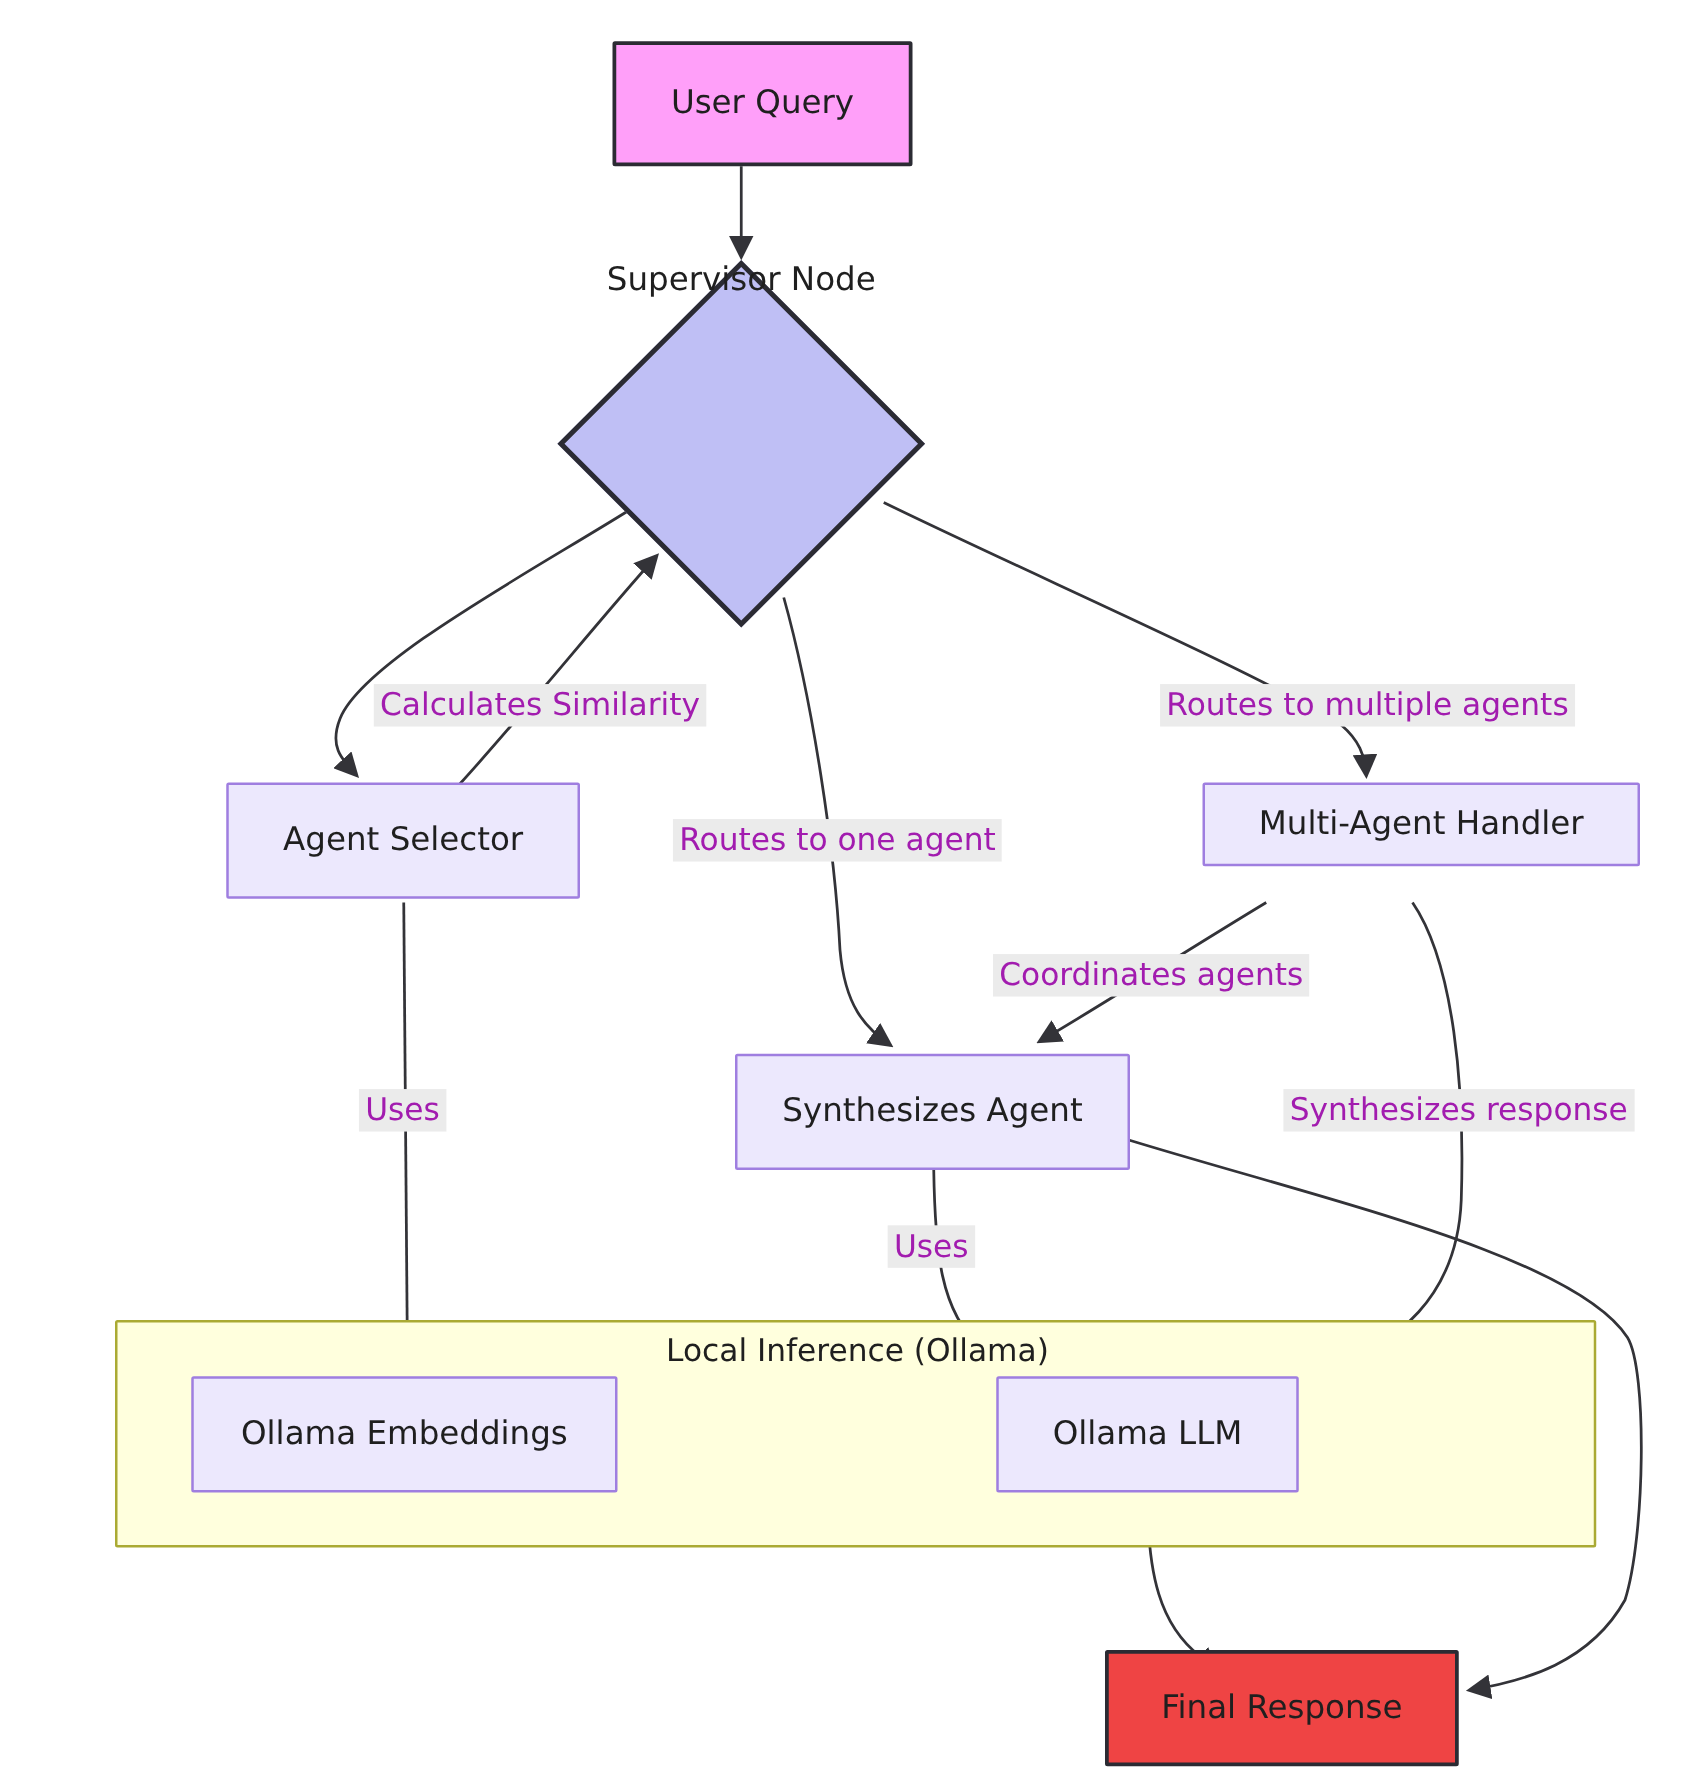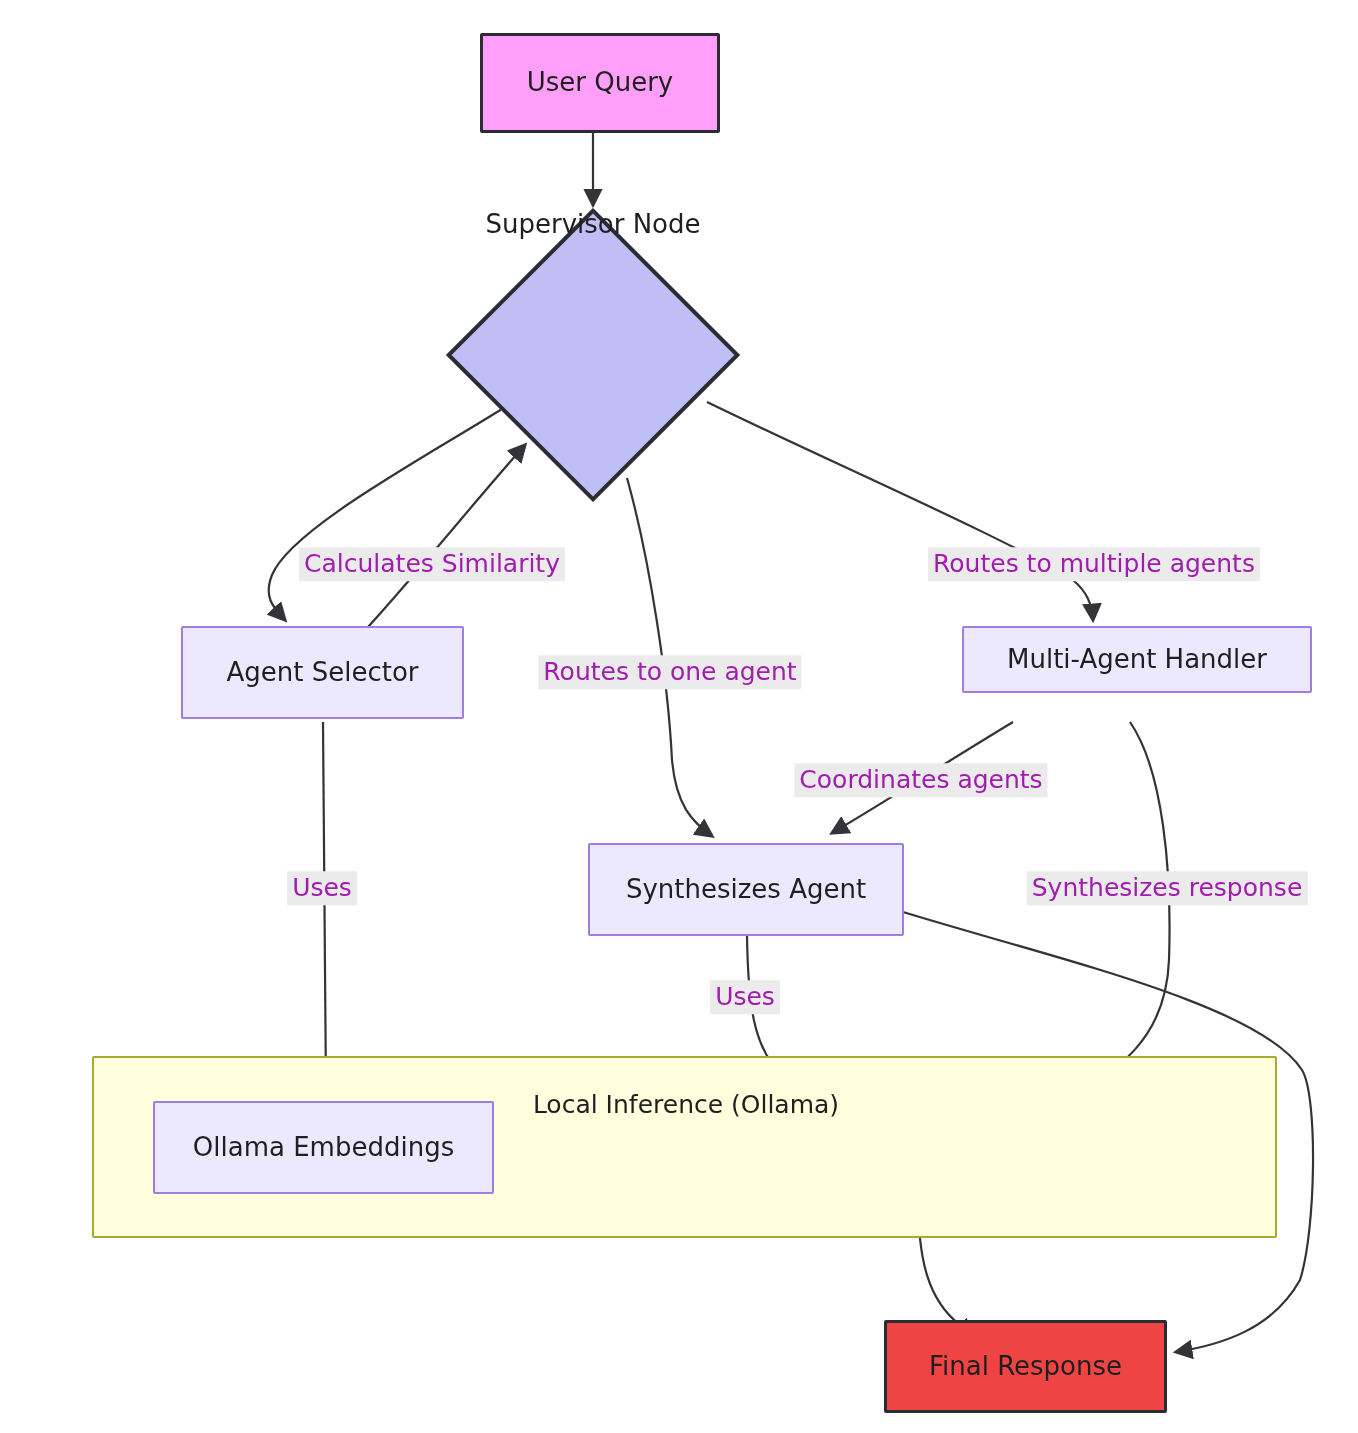--- a/index.html
+++ b/index.html
@@ -83,21 +83,20 @@
     border-radius: 2px;
     z-index: 1;
   }
   .cluster-title {
     position: absolute;
     font-size: 25px;
     color: #1f1f1f;
     white-space: nowrap;
     transform: translateX(-50%);
     z-index: 2;
-    margin-top: 24px;
   }
   
   .edge-label {
     position: absolute;
     background: #ebebeb;
     color: #a21caf;
     font-size: 25px;
     line-height: 1.18;
     padding: 2px 5px;
     white-space: nowrap;
@@ -138,21 +137,21 @@
       <path d="M 323 722 L 326 1092"></path>
 
       <path d="M 747 936 C 748 1000, 752 1050, 785 1078 C 800 1090, 810 1094, 820 1098"></path>
 
       <path d="M 903 912 C 1060 960, 1260 1005, 1302 1070 C 1318 1096, 1316 1230, 1300 1280 C 1272 1330, 1220 1345, 1176 1352"></path>
 
       <path d="M 918 1196 C 918 1260, 928 1300, 960 1325 L 972 1336"></path>
     </g>
   </svg>
 
-  <div class="node n-start" style="left:480px; top:33px; width:240px; height:100px;">
+  <div class="node n-start" style="left:490px; top:33px; width:240px; height:100px;">
     <span>User Query</span>
   </div>
 
   <div class="n-decision-wrap" style="left:447px; top:209px; width:292px; height:292px;">
     <div class="n-decision-shape" style="width:200px; height:200px;"></div>
     <span class="n-decision-label">Supervisor Node</span>
   </div>
 
   <div class="node n-process" style="left:181px; top:626px; width:283px; height:93px;">
     <span>Agent Selector</span>
@@ -163,20 +162,23 @@
   </div>
 
   <div class="node n-process" style="left:588px; top:843px; width:316px; height:93px;">
     <span>Synthesizes Agent</span>
   </div>
 
   <div class="node n-process" style="left:153px; top:1101px; width:341px; height:93px;">
     <span>Ollama Embeddings</span>
   </div>
 
+  <div class="node n-process" style="left:797px; top:1101px; width:242px; height:93px;">
+    <span>Ollama LLM</span>
+  </div>
 
   <div class="node n-terminal" style="left:884px; top:1320px; width:283px; height:93px;">
     <span>Final Response</span>
   </div>
 
   <div class="edge-label" style="left:432px; top:564px;">Calculates Similarity</div>
 
   <div class="edge-label" style="left:1094px; top:564px;">Routes to multiple agents</div>
 
   <div class="edge-label" style="left:670px; top:672px;">Routes to one agent</div>

